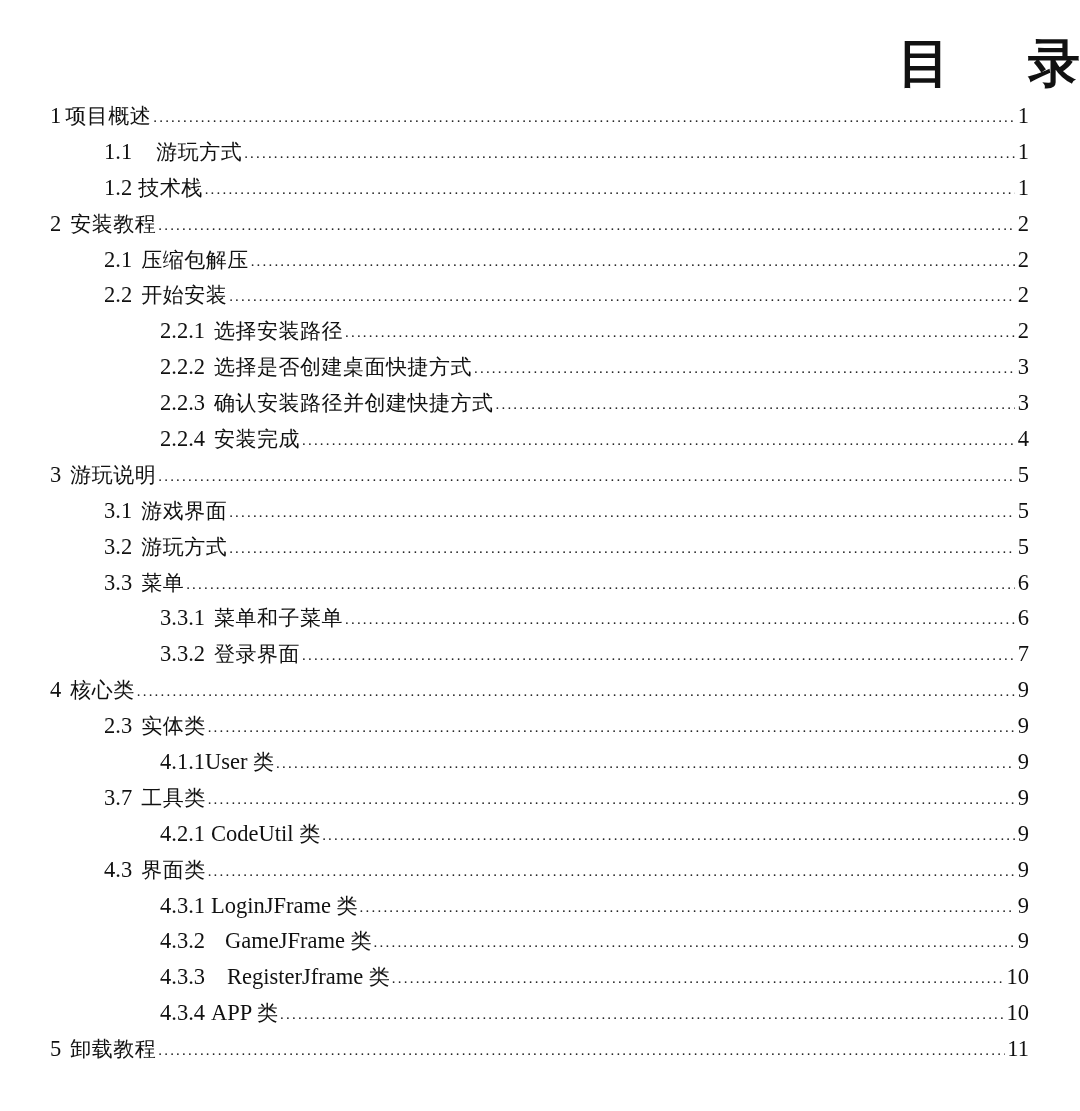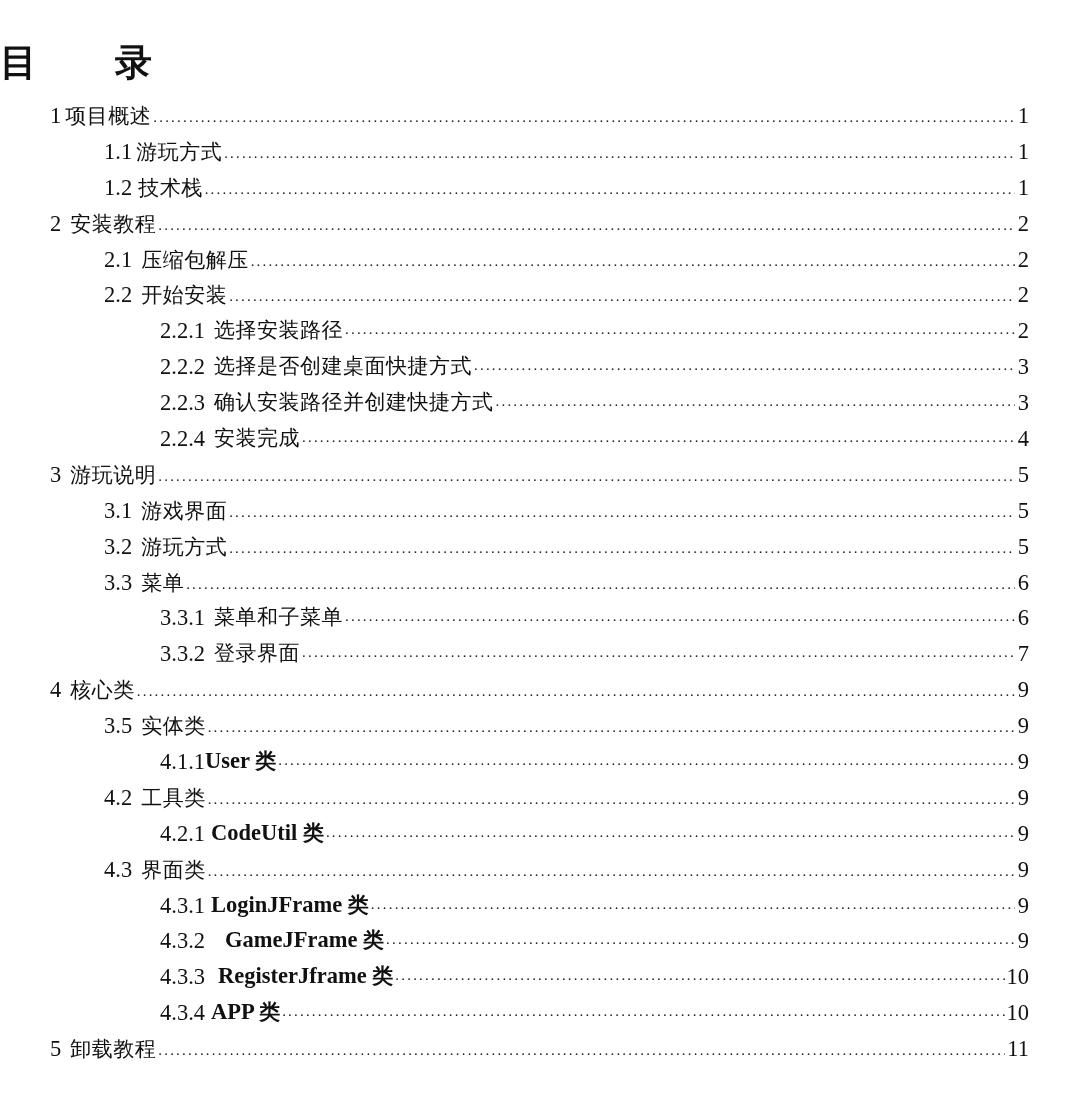--- a/index.html
+++ b/index.html
@@ -13,57 +13,56 @@
       position: relative;
       overflow: hidden;
       font-family: "Liberation Serif", "DejaVu Serif", serif;
       color: #111111;
     }
     .title {
       position: absolute;
       top: 38px;
       left: 0;
       width: 1080px;
-      text-align: left;
+      text-align: right;
       font-family: "DejaVu Sans", "Liberation Sans", sans-serif;
       font-weight: bold;
-      font-size: 37px;
+      font-size: 52px;
       line-height: 50px;
       letter-spacing: 0;
     }
     .title .t-gap { display: inline-block; width: 78px; }
     .toc {
       position: absolute;
       top: 98px;
       left: 50px;
       width: 979px;
     }
     .toc-row {
       display: flex;
       align-items: baseline;
       height: 35.9px;
       line-height: 35.9px;
       font-size: 22.5px;
       white-space: nowrap;
     }
     .toc-row.l1 { padding-left: 0; }
     .toc-row.l2 { padding-left: 54px; }
-    .toc-row.l3 { padding-left: 110px; align-items: flex-end; }
+    .toc-row.l3 { padding-left: 110px; }
     .toc-num { display: inline-block; }
     .toc-num.gap { margin-right: 9px; }
     .toc-label {
       font-family: "DejaVu Sans", "Liberation Sans", sans-serif;
       font-size: 21px;
       letter-spacing: 0.5px;
     }
     .toc-label.mixed {
       font-family: "Liberation Serif", "DejaVu Serif", serif;
       font-size: 22.5px;
       letter-spacing: 0;
-      font-weight: bold;
     }
     .toc-label .cjk {
       font-family: "DejaVu Sans", "Liberation Sans", sans-serif;
       font-size: 21px;
     }
     .toc-leader {
       flex: 1;
       overflow: hidden;
       margin: 0 2px;
       letter-spacing: 2.2px;
@@ -90,21 +89,21 @@
 <div class="toc">
 
   <div class="toc-row l1">
     <span class="toc-num" style="margin-right:4px">1</span>
     <span class="toc-label">项目概述</span>
     <span class="toc-leader"></span>
     <span class="toc-page">1</span>
   </div>
 
   <div class="toc-row l2">
-    <span class="toc-num" style="margin-right:4px">1.1</span>
+    <span class="toc-num" style="margin-right:24px">1.1</span>
     <span class="toc-label">游玩方式</span>
     <span class="toc-leader"></span>
     <span class="toc-page">1</span>
   </div>
 
   <div class="toc-row l2">
     <span class="toc-num" style="margin-right:6px">1.2</span>
     <span class="toc-label">技术栈</span>
     <span class="toc-leader"></span>
     <span class="toc-page">1</span>
@@ -202,35 +201,35 @@
   </div>
 
   <div class="toc-row l1">
     <span class="toc-num gap">4</span>
     <span class="toc-label">核心类</span>
     <span class="toc-leader"></span>
     <span class="toc-page">9</span>
   </div>
 
   <div class="toc-row l2">
-    <span class="toc-num gap">3.5</span>
+    <span class="toc-num gap">2.3</span>
     <span class="toc-label">实体类</span>
     <span class="toc-leader"></span>
     <span class="toc-page">9</span>
   </div>
 
   <div class="toc-row l3">
     <span class="toc-num" style="">4.1.1</span>
     <span class="toc-label mixed"><span>User</span> <span class="cjk">类</span></span>
     <span class="toc-leader"></span>
     <span class="toc-page">9</span>
   </div>
 
   <div class="toc-row l2">
-    <span class="toc-num gap">4.2</span>
+    <span class="toc-num gap">3.7</span>
     <span class="toc-label">工具类</span>
     <span class="toc-leader"></span>
     <span class="toc-page">9</span>
   </div>
 
   <div class="toc-row l3">
     <span class="toc-num" style="margin-right:6px">4.2.1</span>
     <span class="toc-label mixed"><span>CodeUtil</span> <span class="cjk">类</span></span>
     <span class="toc-leader"></span>
     <span class="toc-page">9</span>
@@ -251,21 +250,21 @@
   </div>
 
   <div class="toc-row l3">
     <span class="toc-num" style="margin-right:20px">4.3.2</span>
     <span class="toc-label mixed"><span>GameJFrame</span> <span class="cjk">类</span></span>
     <span class="toc-leader"></span>
     <span class="toc-page">9</span>
   </div>
 
   <div class="toc-row l3">
-    <span class="toc-num" style="margin-right:13px">4.3.3</span>
+    <span class="toc-num" style="margin-right:22px">4.3.3</span>
     <span class="toc-label mixed"><span>RegisterJframe</span> <span class="cjk">类</span></span>
     <span class="toc-leader"></span>
     <span class="toc-page">10</span>
   </div>
 
   <div class="toc-row l3">
     <span class="toc-num" style="margin-right:6px">4.3.4</span>
     <span class="toc-label mixed"><span>APP</span> <span class="cjk">类</span></span>
     <span class="toc-leader"></span>
     <span class="toc-page">10</span>

